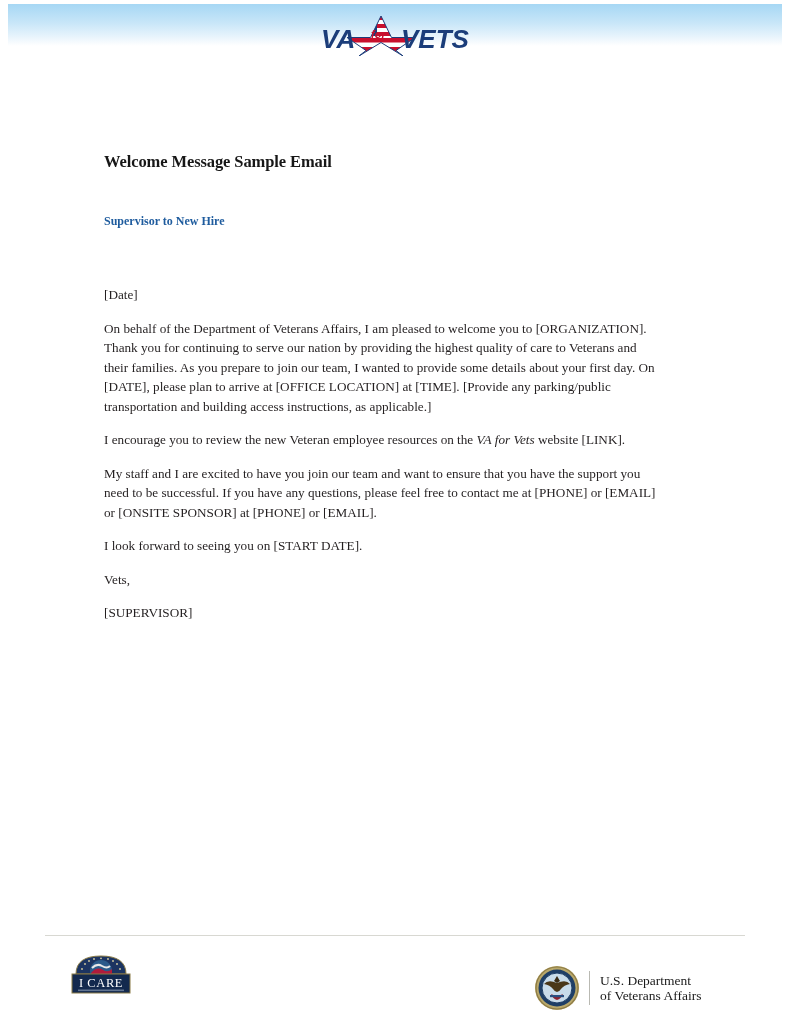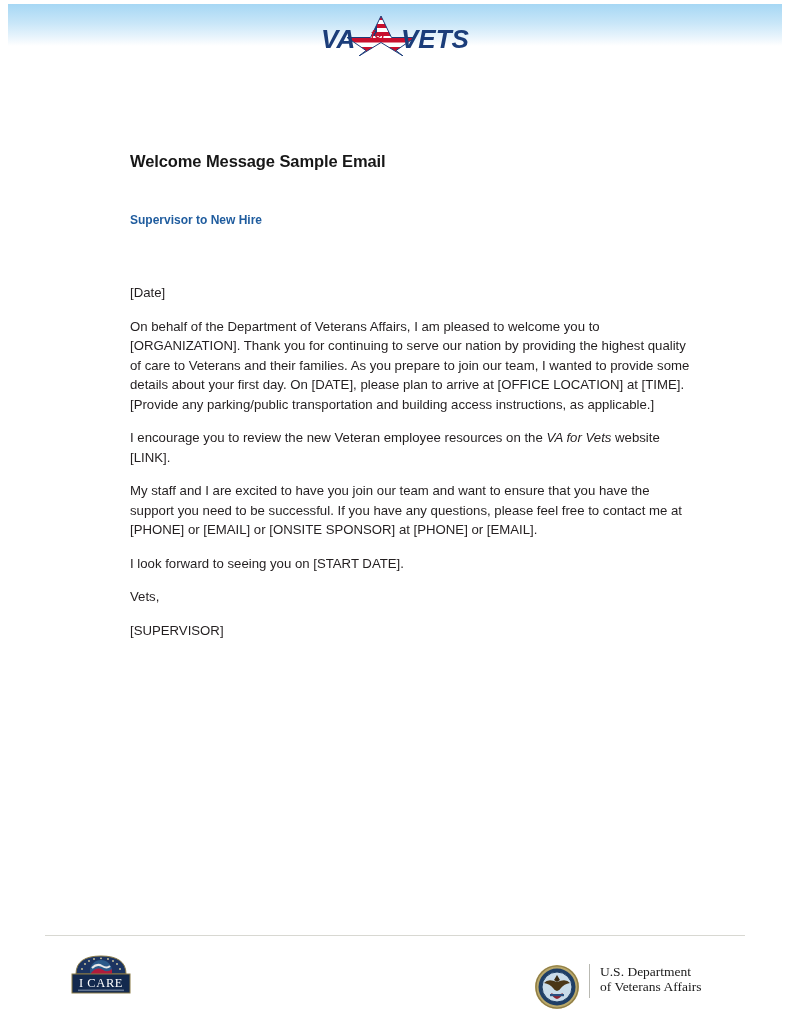--- a/index.html
+++ b/index.html
@@ -48,23 +48,24 @@
     margin-top: 6px;
     font-size: 17px;
     font-weight: bold;
     color: #2e5f7e;
     letter-spacing: 0.1px;
   }
 
   
   .doc {
     position: absolute;
-    left: 130px;
+    left: 104px;
     top: 152px;
     width: 560px;
+    font-family: Liberation Serif, serif;
   }
   .doc-title {
     font-size: 16.5px;
     font-weight: bold;
     color: #171717;
     margin: 0 0 0 0;
     letter-spacing: -0.1px;
   }
   .doc-subtitle {
     font-size: 12px;
@@ -105,20 +106,21 @@
     left: 68px;
     top: 952px;
     width: 66px;
     height: 46px;
   }
   .va-seal-group {
     position: absolute;
     left: 534px;
     top: 964px;
     display: flex;
+    align-items: center;
     height: 48px;
   }
   .seal { width: 46px; height: 46px; }
   .seal-divider {
     width: 1px;
     height: 34px;
     background: #b9b9b2;
     margin: 0 10px 0 9px;
   }
   .va-wordmark {

